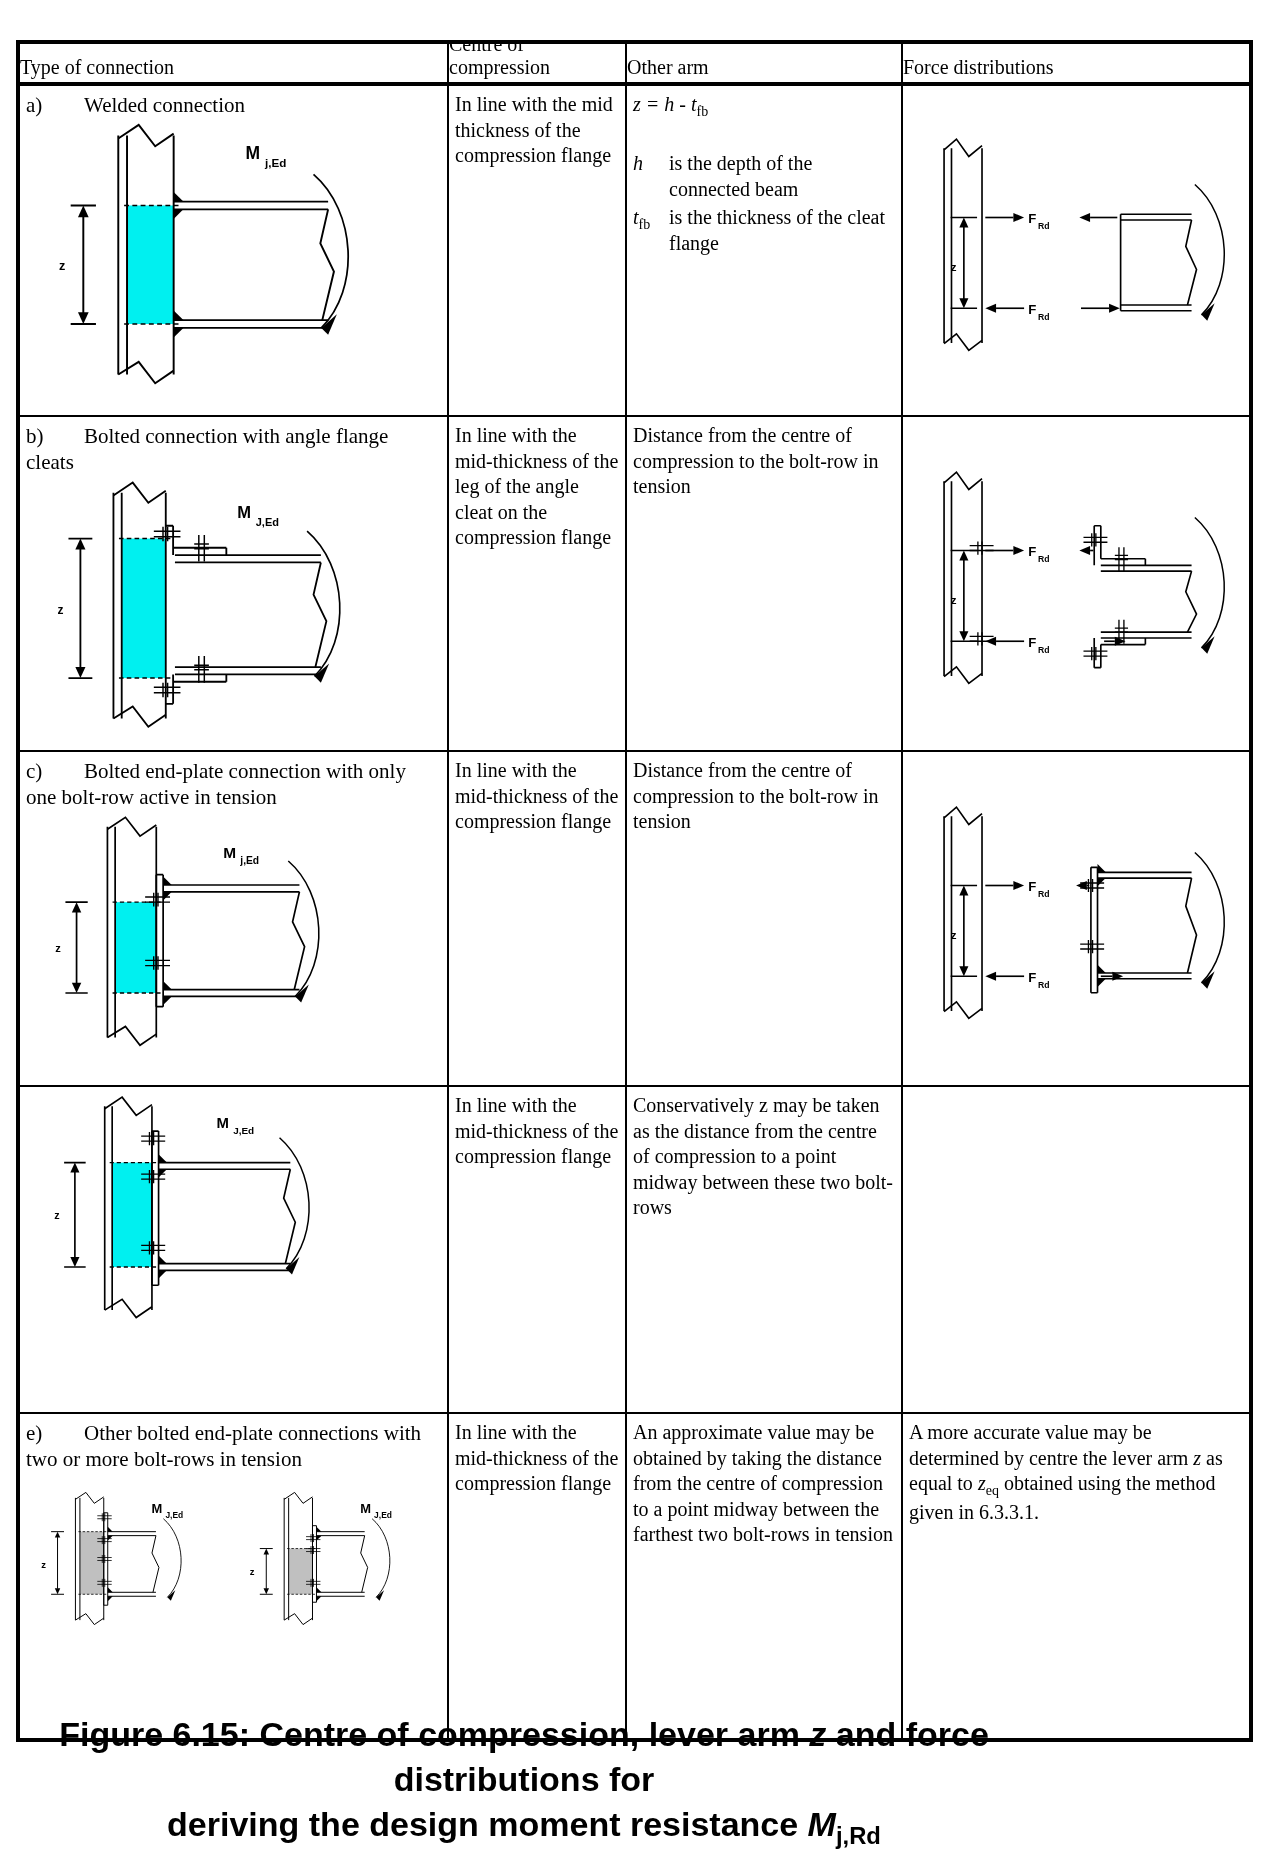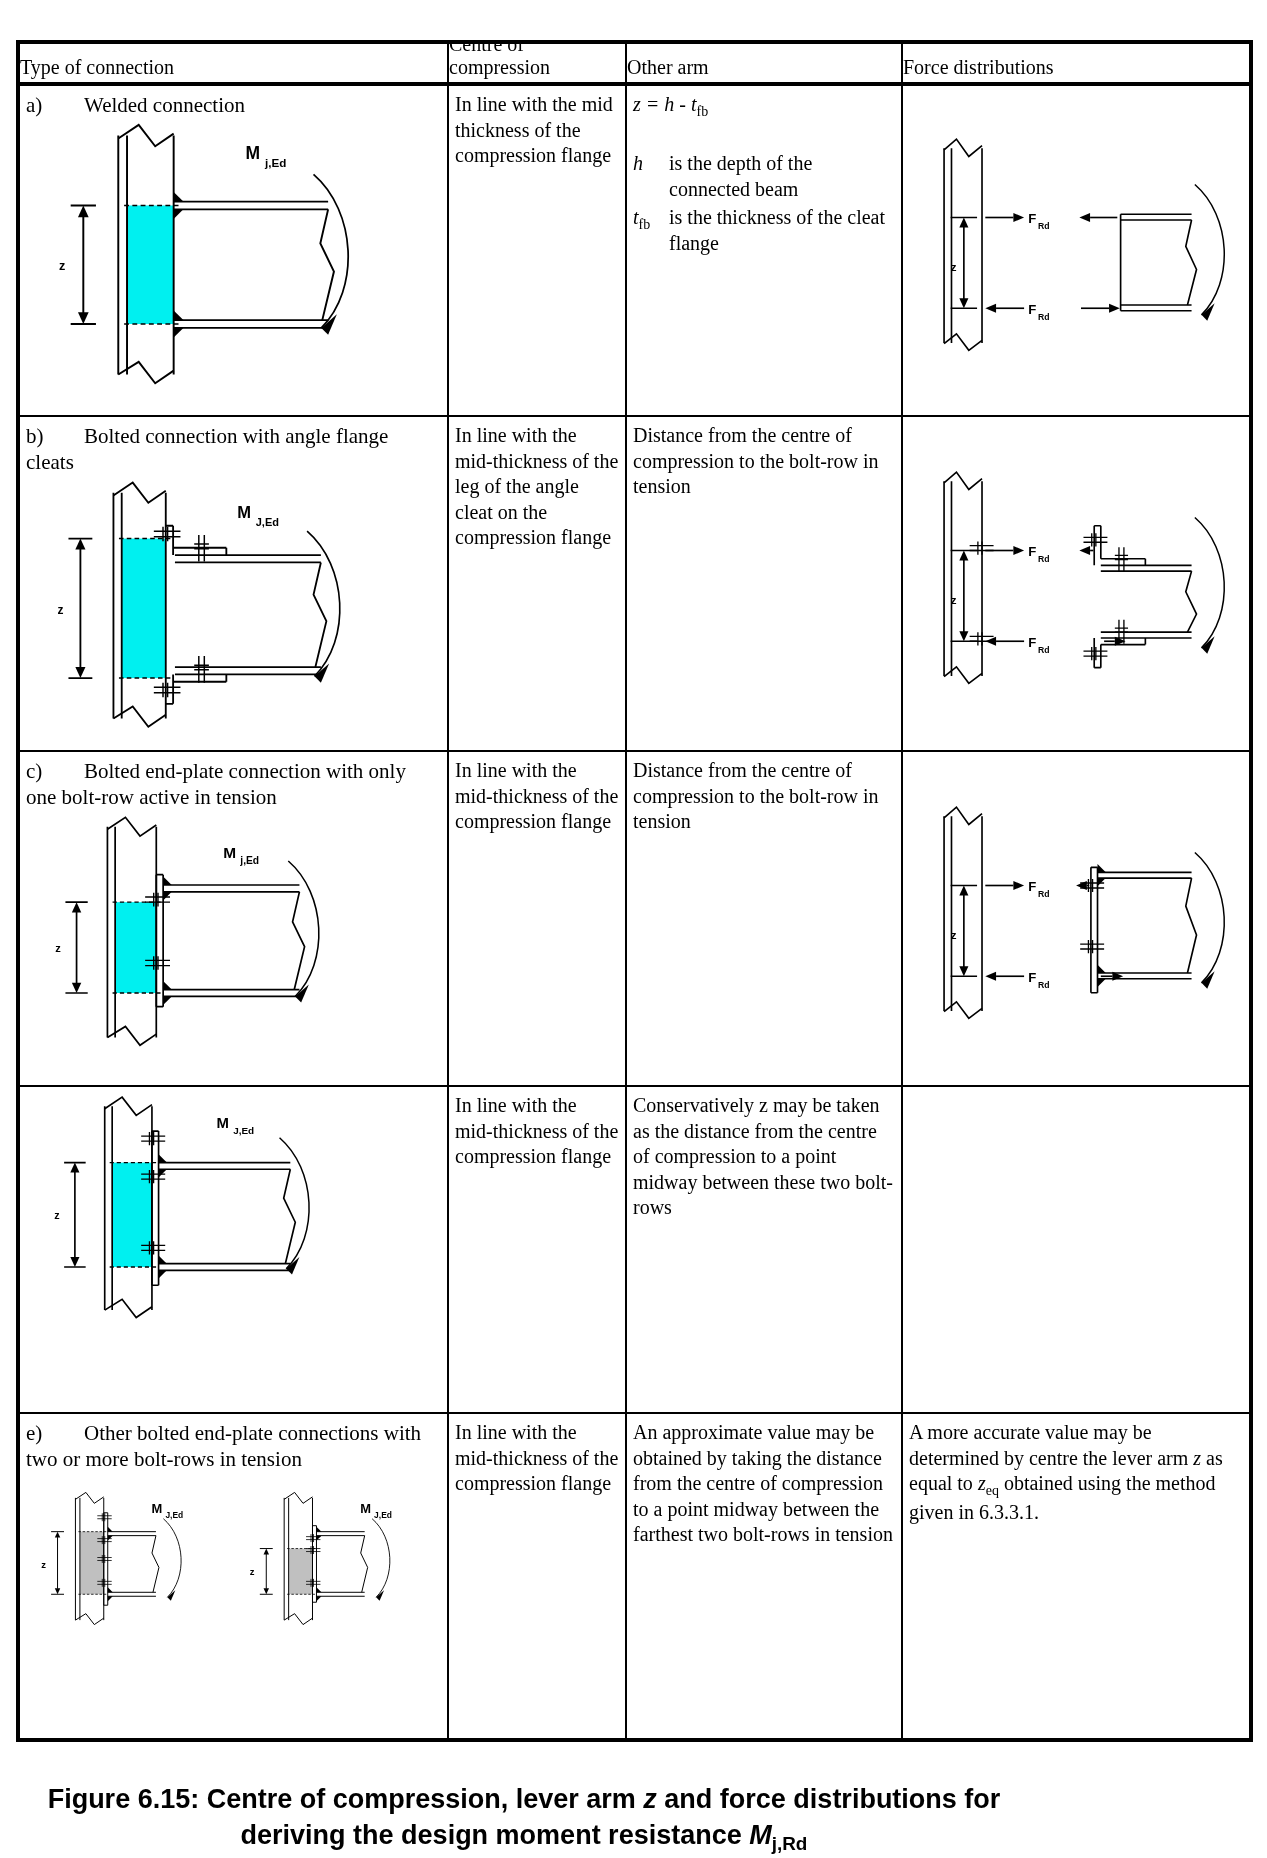--- a/index.html
+++ b/index.html
@@ -15,23 +15,23 @@
   .lr{border-bottom:none;}
   .hcell{display:flex;align-items:flex-end;border-bottom:4px solid #000;
          padding:3px 0;font-size:20px;line-height:1.15;}
   .rowtitle{font-size:21px;line-height:1.25;margin-bottom:2px;}
   .rlabel{display:inline-block;width:58px;}
   .fcell{display:flex;align-items:center;justify-content:flex-start;padding:6px 8px;}
   .it{font-style:italic;}
   sub{font-size:70%;}
   .formula{margin-bottom:30px;}
   .defrow{display:grid;grid-template-columns:36px 1fr;margin-bottom:3px;}
-  .caption{position:absolute;left:0;top:1782px;width:1048px;text-align:center;
+  .caption{position:absolute;left:0;top:1712px;width:1048px;text-align:center;
            font-family:"Liberation Sans",sans-serif;font-weight:bold;
-           font-size:27px;line-height:1.32;}
+           font-size:34px;line-height:1.32;}
   
   .ln{fill:none;stroke:#000;stroke-width:2;}
   .tn{fill:none;stroke:#000;stroke-width:1.6;}
   .arc{fill:none;stroke:#000;stroke-width:1.8;}
   .fb{fill:#000;stroke:none;}
   .dash{fill:none;stroke:#000;stroke-width:1.6;stroke-dasharray:5 3.5;}
   .zone{stroke:none;}
   text{font-family:"Liberation Sans",sans-serif;font-weight:bold;}
   .zl{font-size:13px;}
   .zl2{font-size:14px;}

